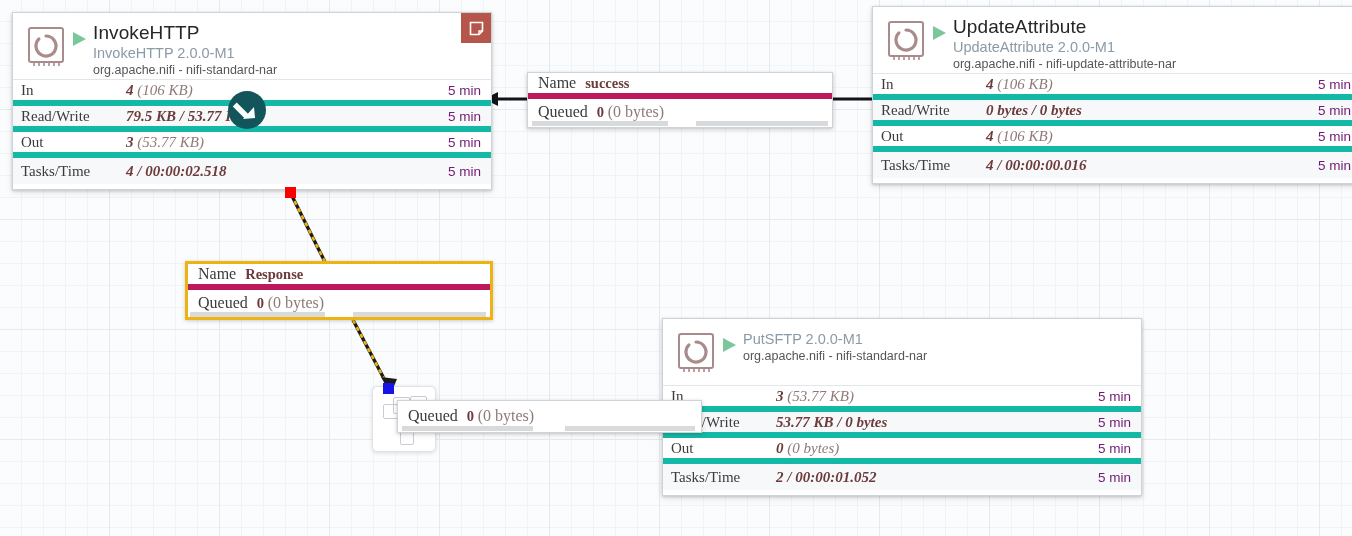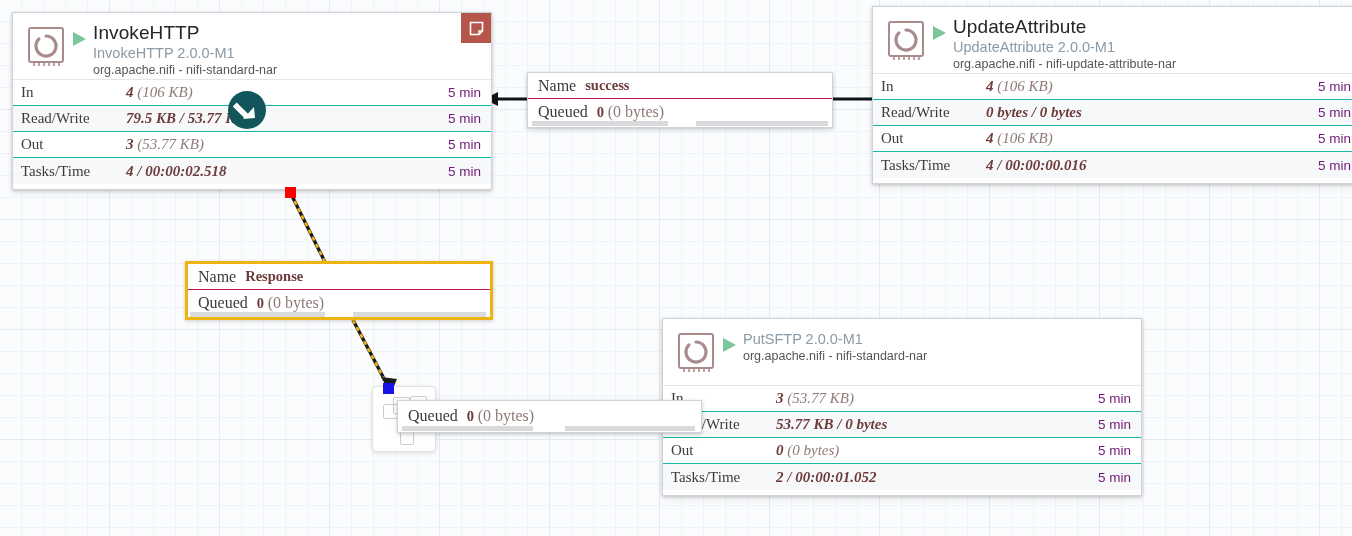--- a/index.html
+++ b/index.html
@@ -91,21 +91,21 @@
     justify-content: center;
   }
 
   .stats { border-top: 1px solid #e3e6e9; }
   .stat-row {
     display: flex;
     align-items: center;
     height: 26px;
     font-family: "Liberation Serif", serif;
     font-size: 15px;
-    border-bottom: 1px solid #14b8a6;
+    border-bottom: 6px solid #14b8a6;
     box-sizing: border-box;
   }
   .stat-row.alt { background: #f7f8f9; }
   .stat-row:last-child { border-bottom: none; }
   .stat-label {
     flex: 0 0 105px;
     padding-left: 8px;
     color: #3b3b3b;
     white-space: nowrap;
   }
@@ -141,21 +141,21 @@
   }
   .conn-row {
     display: flex;
     align-items: center;
     height: 26px;
     font-family: "Liberation Serif", serif;
     font-size: 16px;
     padding-left: 10px;
     box-sizing: border-box;
   }
-  .conn-row.first { border-bottom: 1px solid #be185d; }
+  .conn-row.first { border-bottom: 6px solid #be185d; }
   .conn-key { color: #3b3b3b; margin-right: 9px; }
   .conn-val { color: #6d3b3b; font-weight: bold; font-size: 14.5px; }
   .conn-val .muted { color: #8e7a76; font-weight: normal; font-size: 16px; }
   .conn-bars {
     position: absolute;
     left: 4px;
     right: 4px;
     bottom: 1px;
     height: 5px;
     display: flex;

